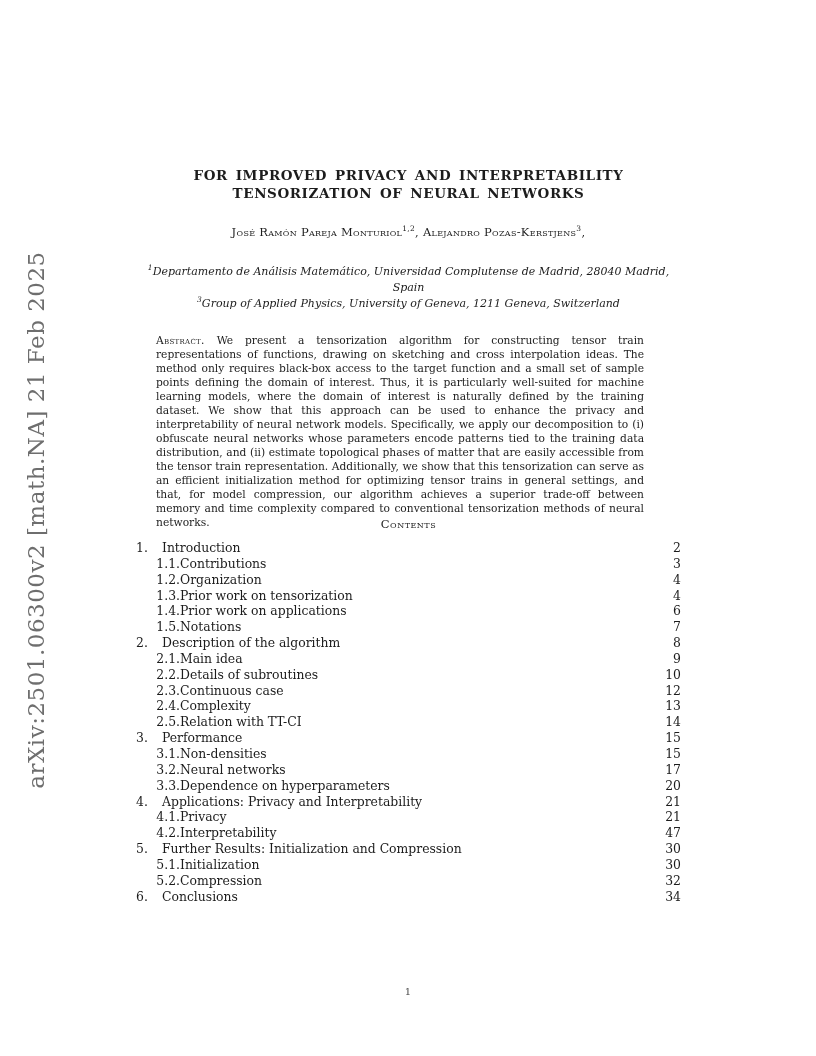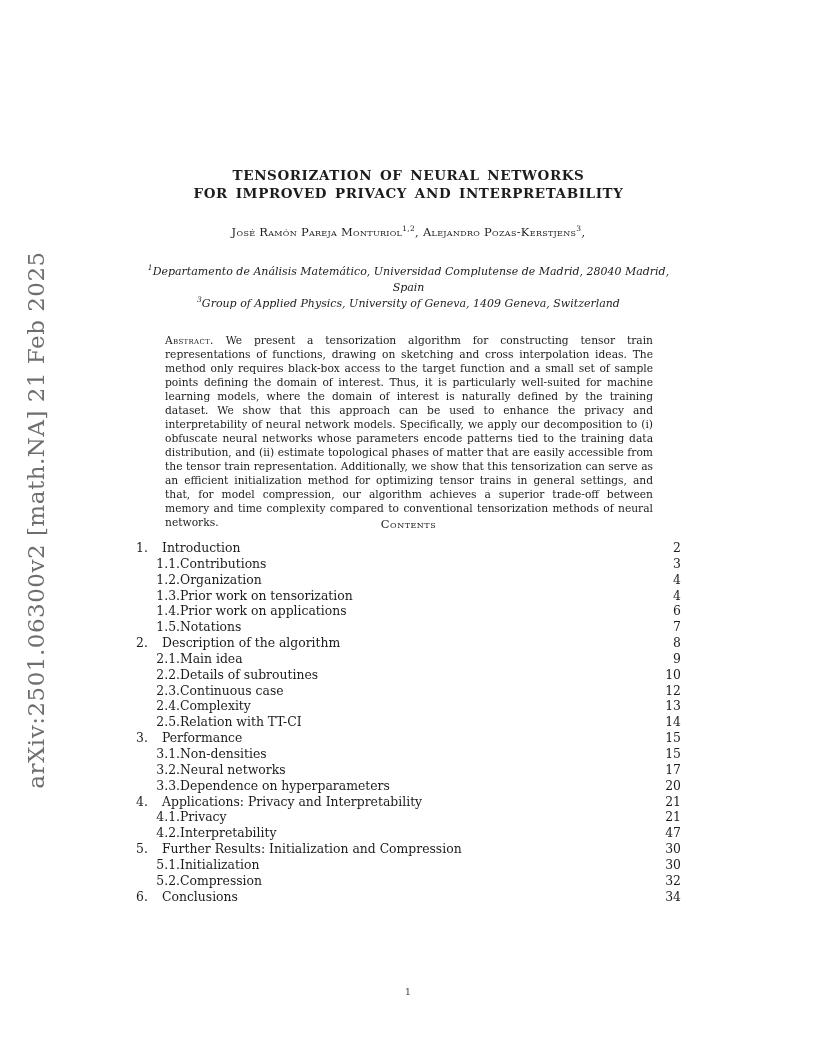--- a/index.html
+++ b/index.html
@@ -55,21 +55,21 @@
   .affil-block {
     position: absolute; top: 264px; width: 100%;
     text-align: center;
     font-style: italic;
     font-size: 11px;
     line-height: 15.9px;
   }
 
   .abstract-block {
     position: absolute; top: 334px;
-    margin-left: 29px; width: 488px;
+    margin-left: 20px; width: 488px;
     font-size: 10.7px;
     line-height: 14px;
     text-align: justify;
   }
   .abstract-label {
     font-variant: small-caps;
     letter-spacing: 0.3px;
   }
 
   .contents-heading {
@@ -100,31 +100,31 @@
   }
 </style>
 </head>
 <body>
 
 <div class="arxiv-banner">arXiv:2501.06300v2 [math.NA] 21 Feb 2025</div>
 
 <div class="content">
 
   <div class="title-block">
+    <div>FOR IMPROVED PRIVACY AND INTERPRETABILITY</div>
     <div>TENSORIZATION OF NEURAL NETWORKS</div>
-    <div>FOR IMPROVED PRIVACY AND INTERPRETABILITY</div>
   </div>
 
   <div class="authors-block">
     <div><span>José Ramón Pareja Monturiol</span><sup>1,2</sup><span>,</span> <span>Alejandro Pozas-Kerstjens</span><sup>3</sup><span>,</span></div>
   </div>
 
   <div class="affil-block">
     <div><sup>1</sup><span>Departamento de Análisis Matemático, Universidad Complutense de Madrid, 28040 Madrid, Spain</span></div>
-    <div><sup>3</sup><span>Group of Applied Physics, University of Geneva, 1409 Geneva, Switzerland</span></div>
+    <div><sup>3</sup><span>Group of Applied Physics, University of Geneva, 1211 Geneva, Switzerland</span></div>
   </div>
 
   <div class="abstract-block">
     <span class="abstract-label">Abstract.</span>
     <span>We present a tensorization algorithm for constructing tensor train representations of functions, drawing on sketching and cross interpolation ideas. The method only requires black-box access to the target function and a small set of sample points defining the domain of interest. Thus, it is particularly well-suited for machine learning models, where the domain of interest is naturally defined by the training dataset. We show that this approach can be used to enhance the privacy and interpretability of neural network models. Specifically, we apply our decomposition to (i) obfuscate neural networks whose parameters encode patterns tied to the training data distribution, and (ii) estimate topological phases of matter that are easily accessible from the tensor train representation. Additionally, we show that this tensorization can serve as an efficient initialization method for optimizing tensor trains in general settings, and that, for model compression, our algorithm achieves a superior trade-off between memory and time complexity compared to conventional tensorization methods of neural networks.</span>
   </div>
 
   <div class="contents-heading">Contents</div>
 
   <div class="toc">

